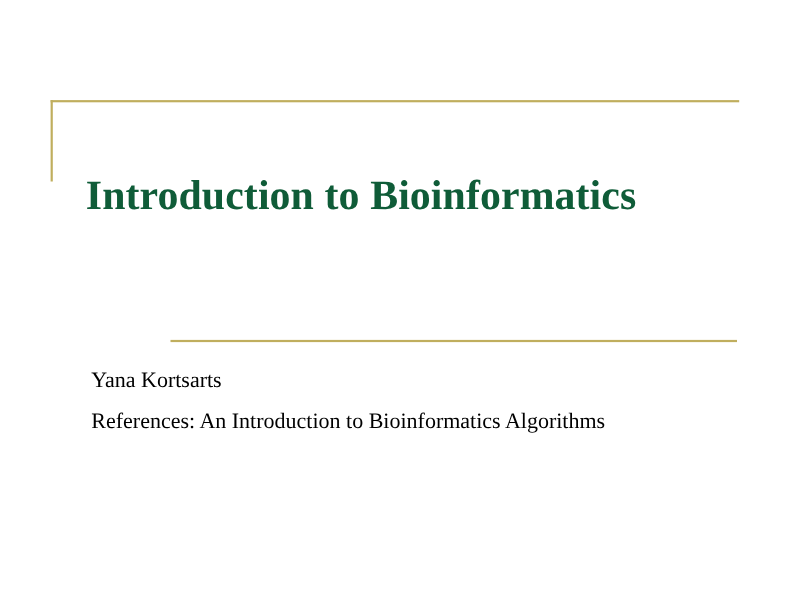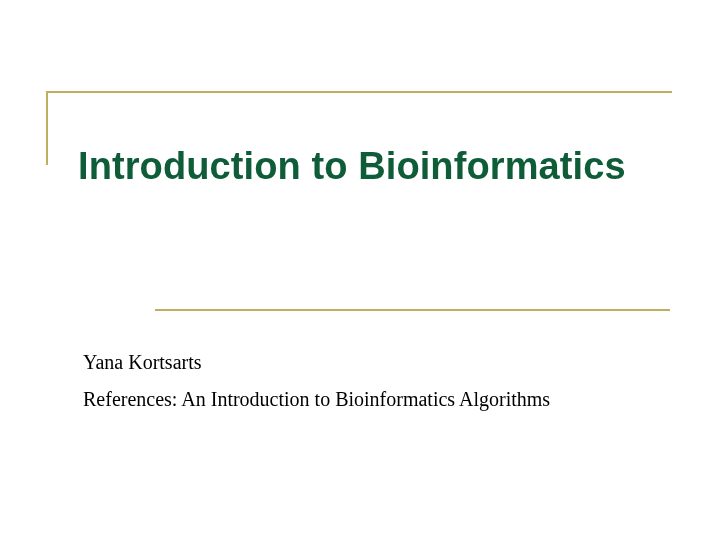--- a/index.html
+++ b/index.html
@@ -29,24 +29,24 @@
     height: 74px;
     border-top: 2px solid var(--gold, #c0ae5e);
     border-left: 2px solid var(--gold, #c0ae5e);
     box-sizing: border-box;
     pointer-events: none;
   }
 
   .slide-title {
     position: absolute;
     left: 78px;
-    top: 116px;
+    top: 128px;
     width: 600px;
     color: #0f5c38;
-    font-family: Liberation Sans, sans-serif;
+    font-family: Liberation Serif, serif;
     font-size: 38px;
     font-weight: 700;
     line-height: 50px;
     letter-spacing: 0.1px;
     white-space: nowrap;
   }
 
   
   .divider {
     position: absolute;
@@ -54,21 +54,21 @@
     top: 309px;
     width: 515px;
     height: 2px;
     background: #c0ae5e;
   }
 
   
   .body-block {
     position: absolute;
     left: 83px;
-    top: 348px;
+    top: 332px;
     width: 560px;
   }
 
   .body-line {
     color: #000000;
     font-family: "Liberation Serif", "DejaVu Serif", serif;
     font-size: 20px;
     line-height: 29px;
     margin: 0 0 8px 0;
   }

